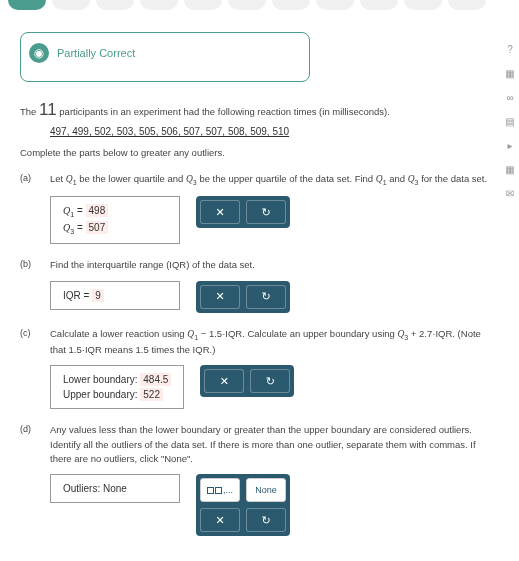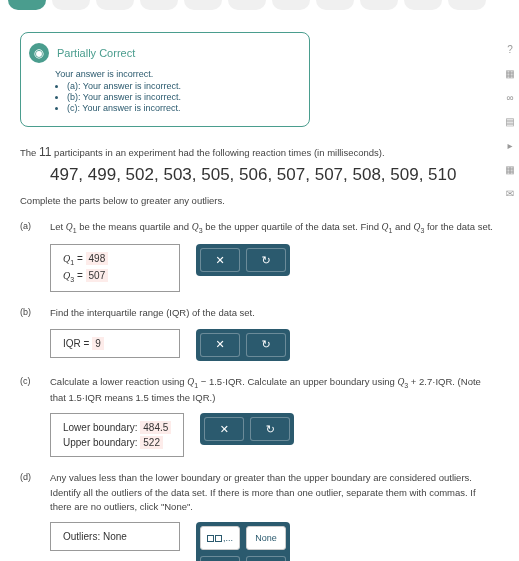--- a/index.html
+++ b/index.html
@@ -12,21 +12,21 @@
     .content { padding: 20px 20px 20px 20px; }
     
     .feedback-box { border: 1px solid #4a9d8e; border-radius: 8px; padding: 10px 14px 12px 14px; width: 290px; margin-bottom: 18px; position: relative; }
     .feedback-header { display: flex; align-items: center; gap: 8px; color: #4a9d8e; font-size: 11px; font-weight: 500; margin-bottom: 6px; margin-left: -6px; }
     .feedback-icon { width: 20px; height: 20px; border-radius: 50%; background: #4a9d8e; display: flex; align-items: center; justify-content: center; color: #fff; font-size: 12px; }
     .feedback-text { color: #2b5a6e; font-size: 9px; margin-left: 20px; }
     .feedback-text ul { margin-left: 12px; margin-top: 2px; }
     .feedback-text li { margin-bottom: 1px; }
     
     .prompt { font-size: 9.5px; color: #444; margin-bottom: 6px; }
-    .data-line { font-size: 17px; color: #333; margin: 6px 0 10px 30px; }
+    .data-line { font-size: 10px; color: #333; margin: 6px 0 10px 30px; text-decoration: underline; }
     .instruction { font-size: 9.5px; color: #444; margin-bottom: 14px; }
     
     .part { display: flex; gap: 10px; margin-bottom: 14px; }
     .part-label { font-size: 9px; color: #444; width: 20px; flex-shrink: 0; padding-top: 1px; }
     .part-body { flex: 1; }
     .part-text { font-size: 9.5px; color: #444; margin-bottom: 8px; line-height: 1.5; }
     
     .answer-row { display: flex; gap: 16px; align-items: flex-start; }
     .answer-box { border: 1px solid #999; padding: 8px 12px; min-width: 130px; font-size: 10px; background: #fff; }
     .answer-box .line { margin-bottom: 4px; white-space: nowrap; }
@@ -73,41 +73,33 @@
   <div class="ricon">✉</div>
 </div>
 
 <div class="content">
 
   <div class="feedback-box">
     <div class="feedback-header">
       <div class="feedback-icon">◉</div>
       <span>Partially Correct</span>
     </div>
-    <div class="feedback-text">
-      <div>Your answer is incorrect.</div>
-      <ul>
-        <li>(a): Your answer is incorrect.</li>
-        <li>(b): Your answer is incorrect.</li>
-        <li>(c): Your answer is incorrect.</li>
-      </ul>
-    </div>
   </div>
 
   <div class="prompt">
-    <span>The </span><span style="font-size:12px">11</span><span> participants in an experiment had the following reaction times (in milliseconds).</span>
+    <span>The </span><span style="font-size:17px">11</span><span> participants in an experiment had the following reaction times (in milliseconds).</span>
   </div>
   <div class="data-line">497, 499, 502, 503, 505, 506, 507, 507, 508, 509, 510</div>
   <div class="instruction">Complete the parts below to greater any outliers.</div>
 
   <div class="part">
     <div class="part-label">(a)</div>
     <div class="part-body">
       <div class="part-text">
-        <span>Let </span><span class="math">Q</span><sub>1</sub><span> be the means quartile and </span><span class="math">Q</span><sub>3</sub><span> be the upper quartile of the data set. Find </span><span class="math">Q</span><sub>1</sub><span> and </span><span class="math">Q</span><sub>3</sub><span> for the data set.</span>
+        <span>Let </span><span class="math">Q</span><sub>1</sub><span> be the lower quartile and </span><span class="math">Q</span><sub>3</sub><span> be the upper quartile of the data set. Find </span><span class="math">Q</span><sub>1</sub><span> and </span><span class="math">Q</span><sub>3</sub><span> for the data set.</span>
       </div>
       <div class="answer-row">
         <div class="answer-box">
           <div class="line"><span class="math">Q</span><sub>1</sub><span> = </span><span class="val">498</span></div>
           <div class="line"><span class="math">Q</span><sub>3</sub><span> = </span><span class="val">507</span></div>
         </div>
         <div class="btn-group">
           <div class="btn">
               <span>✕</span>
             </div>

